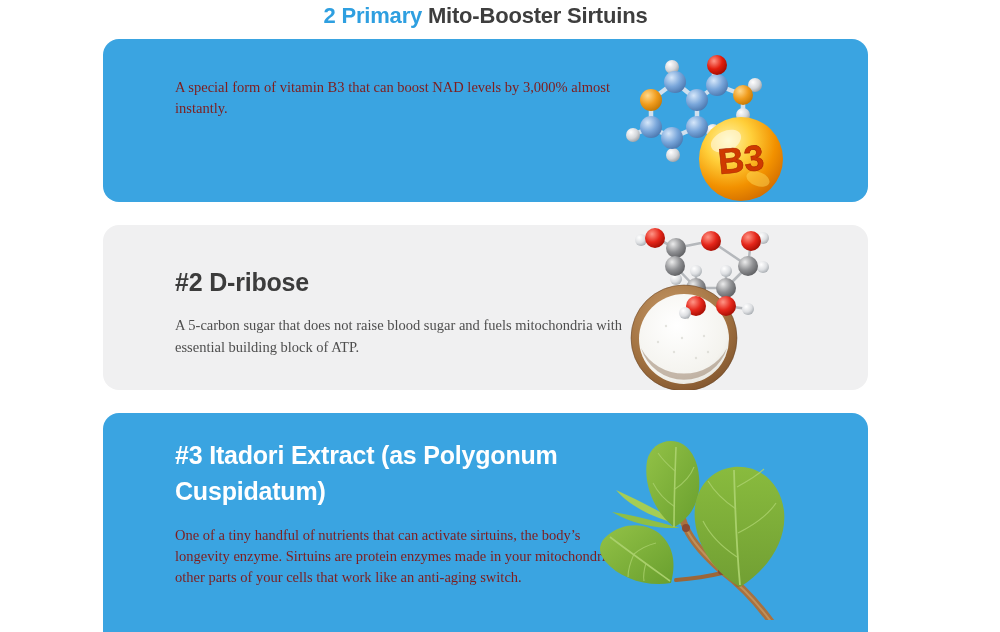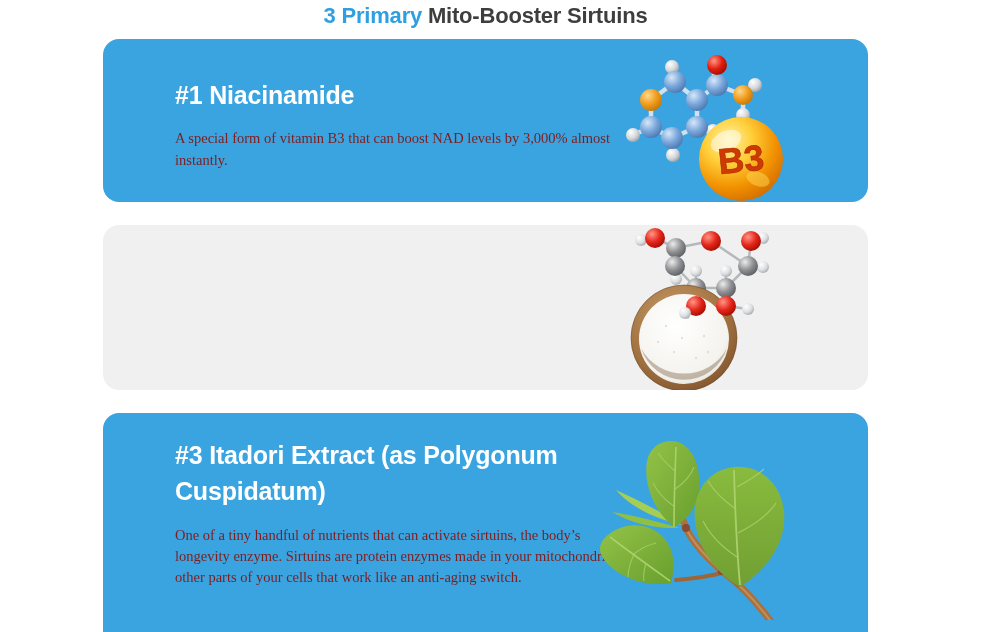--- a/index.html
+++ b/index.html
@@ -44,25 +44,24 @@
   .art-3{left:483px;top:2px;width:237px;height:205px;}
   .next-section-peek{
     height:4px;background:#ececec;border-radius:6px 6px 0 0;
   }
 </style>
 </head>
 <body>
 
 <div class="container">
 
-  <h2 class="page-title"><span class="title-highlight">3 Primary</span><span> Mito-Booster Sirtuins</span></h2>
+  <h2 class="page-title"><span class="title-highlight">2 Primary</span><span> Mito-Booster Sirtuins</span></h2>
 
   <section class="card card-blue card-1">
     <div class="card-text">
-      <h3>#1 Niacinamide</h3>
       <p>A special form of vitamin B3 that can boost NAD levels by 3,000% almost instantly.</p>
     </div>
     <div class="card-art art-1">
       <svg width="170" height="156" viewBox="0 0 170 156">
         <defs>
           <radialGradient id="n_c" cx="35%" cy="30%" r="75%">
             <stop offset="0%" stop-color="#d6e7fa"></stop>
               <stop offset="55%" stop-color="#79a6da"></stop>
               <stop offset="100%" stop-color="#4a77ae"></stop>
           </radialGradient>
@@ -125,20 +124,24 @@
           <circle cx="121" cy="114" r="42" fill="url(#n_ball)"></circle>
           <ellipse cx="106" cy="96" rx="16" ry="10" fill="#ffffff" opacity="0.5" transform="rotate(-25 106 96)"></ellipse>
           <ellipse cx="138" cy="134" rx="12" ry="7" fill="#ffe15e" opacity="0.45" transform="rotate(20 138 134)"></ellipse>
           <text x="121" y="127" text-anchor="middle" font-family="Liberation Sans, sans-serif" font-size="36" font-weight="bold" fill="#cf3a00" stroke="#a82600" stroke-width="0.6" transform="rotate(-6 121 114)">B3</text>
         </g>
       </svg>
     </div>
   </section>
 
   <section class="card card-gray card-2">
+    <div class="card-text">
+      <h3>#2 D-ribose</h3>
+      <p>A 5-carbon sugar that does not raise blood sugar and fuels mitochondria with essential building block of ATP.</p>
+    </div>
     <div class="card-art art-2">
       <svg width="180" height="166" viewBox="0 0 180 166">
         <defs>
           <radialGradient id="r_c" cx="35%" cy="30%" r="75%">
             <stop offset="0%" stop-color="#ececec"></stop>
               <stop offset="55%" stop-color="#8f9093"></stop>
               <stop offset="100%" stop-color="#5c5d60"></stop>
           </radialGradient>
           <radialGradient id="r_o" cx="35%" cy="30%" r="75%">
             <stop offset="0%" stop-color="#ff9687"></stop>

